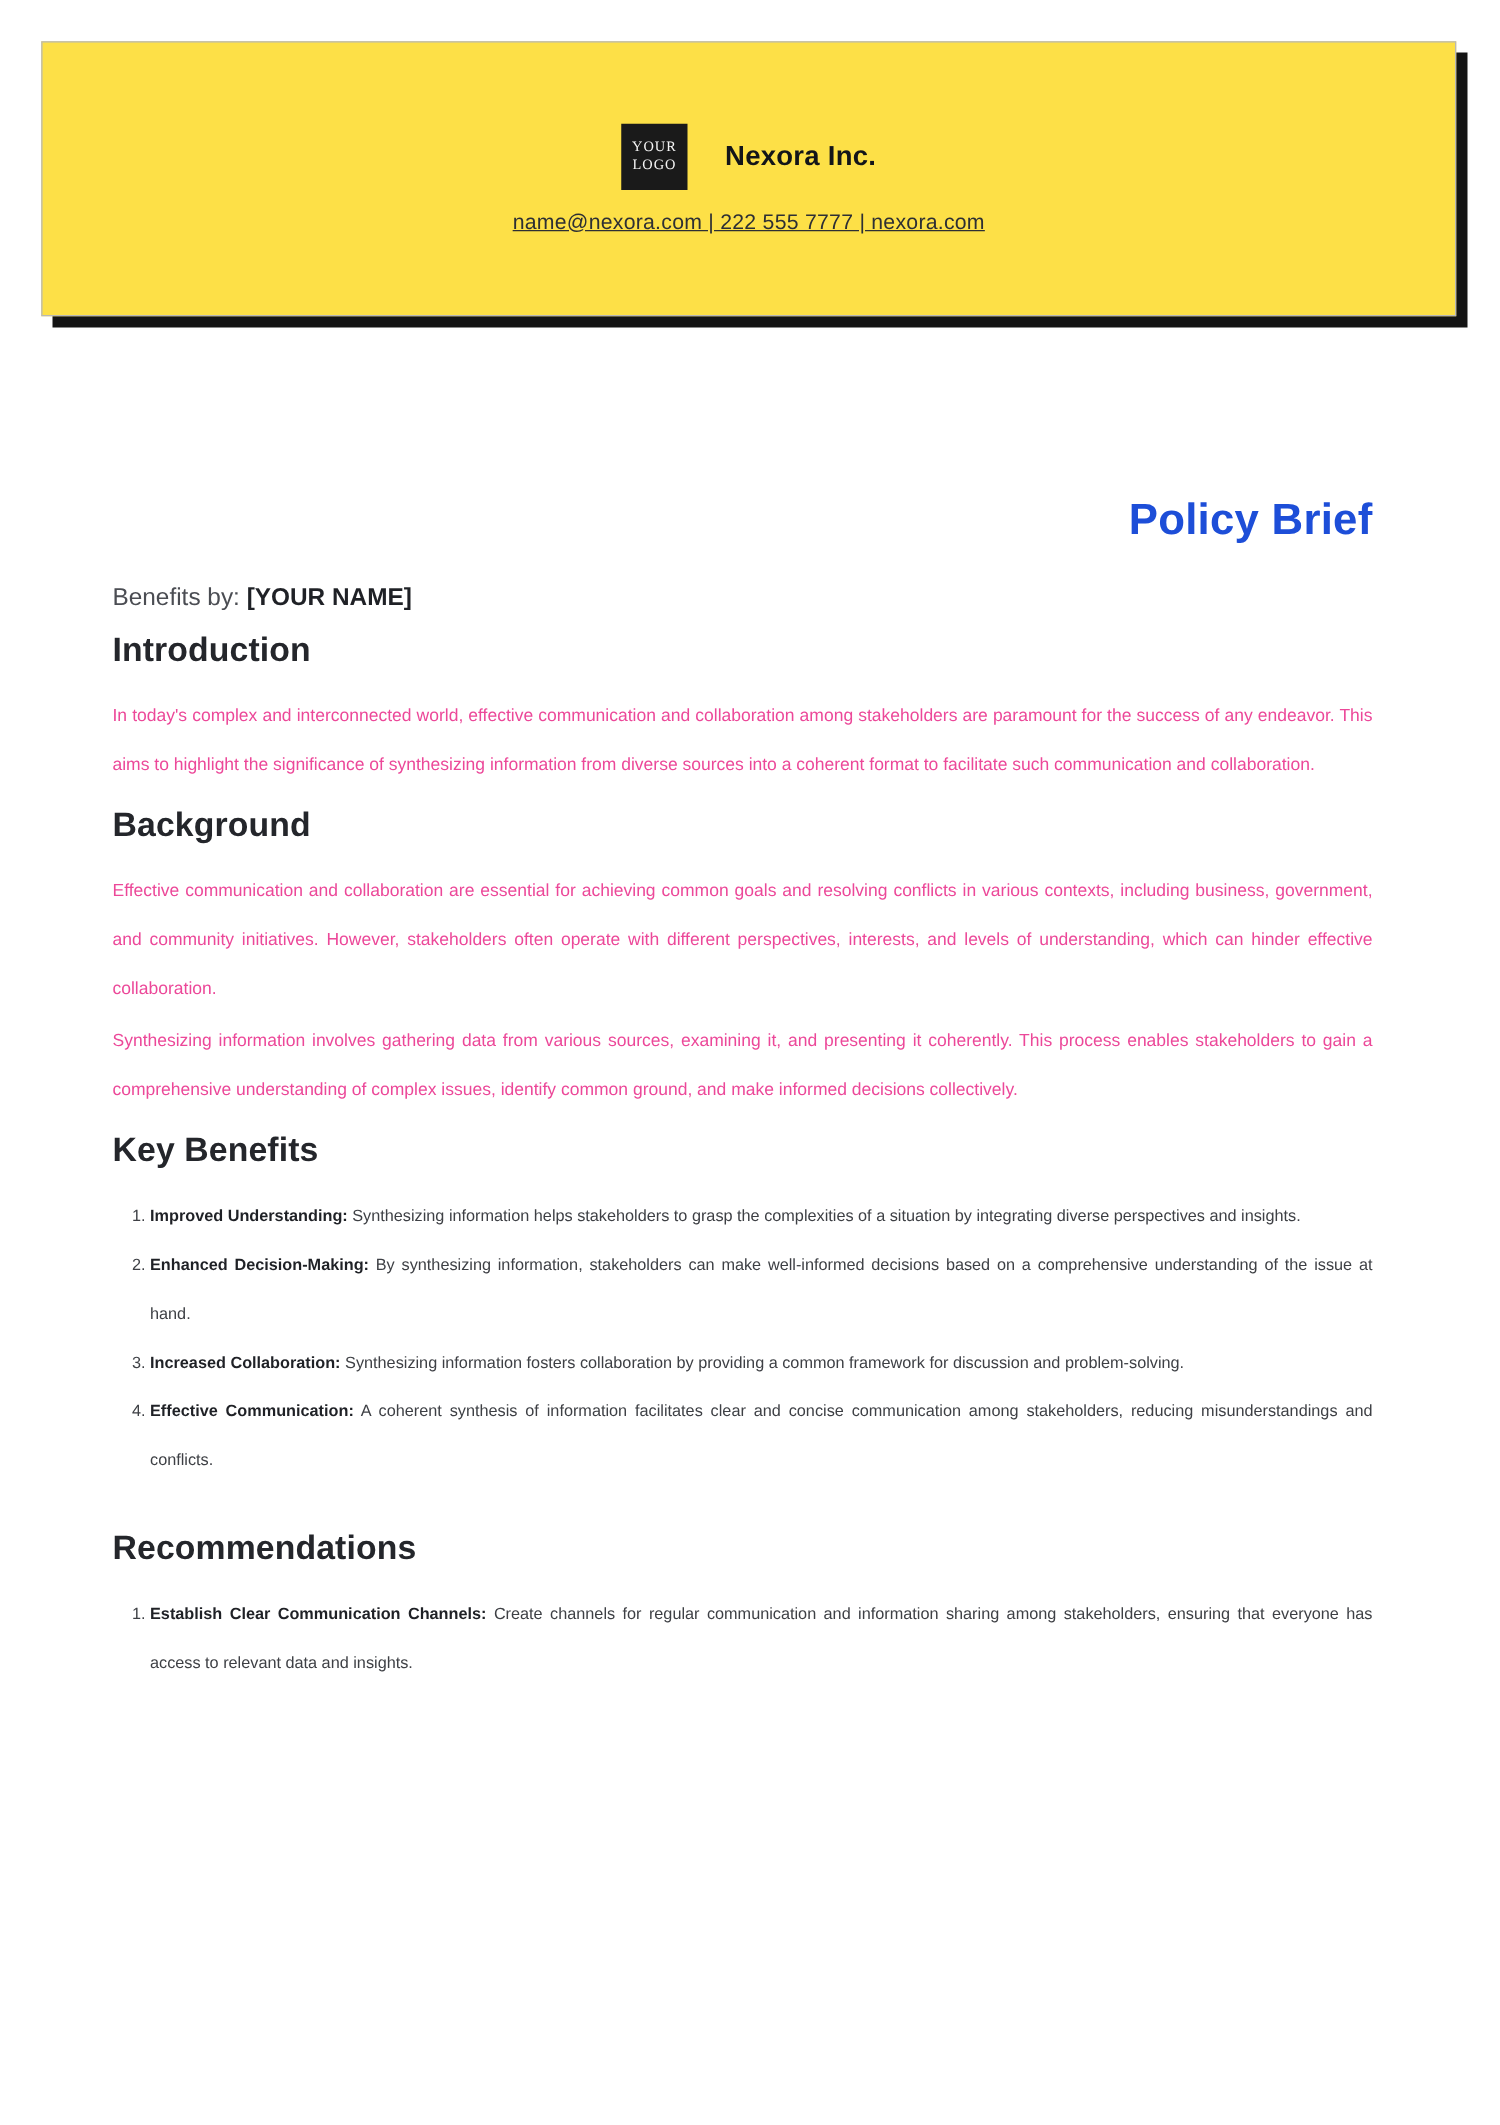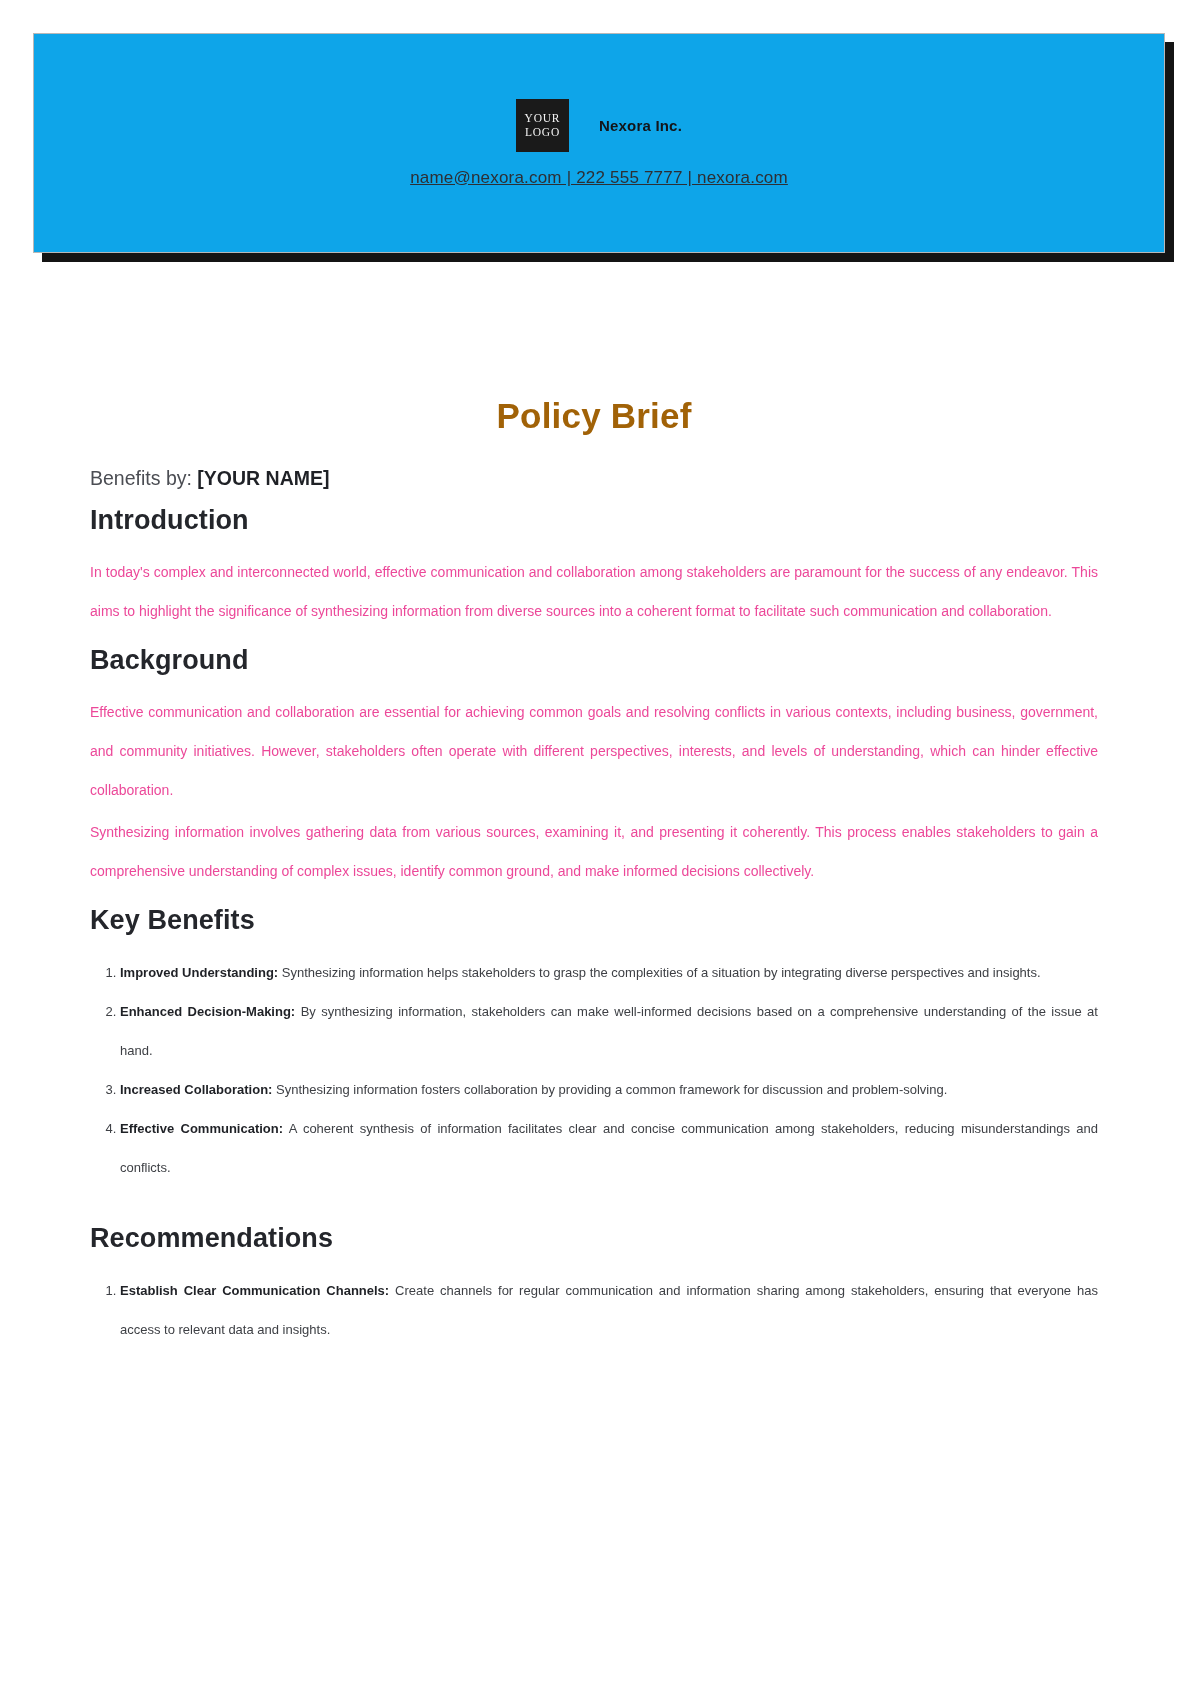--- a/index.html
+++ b/index.html
@@ -10,57 +10,57 @@
     background: #ffffff;
     font-family: "Liberation Sans", "DejaVu Sans", sans-serif;
   }
   .page { position: relative; width: 1200px; height: 1700px; background: #ffffff; }
 
   
   .header-card {
     position: absolute;
     left: 33px; top: 33px;
     width: 1132px; height: 220px;
-    background: #0ea5e9;
+    background: #fde047;
     border: 1px solid #b8b8b8;
     box-shadow: 9px 9px 0 0 #141414;
     display: flex; flex-direction: column;
     align-items: center; justify-content: center;
     gap: 16px;
   }
   .brand-row { display: flex; align-items: center; gap: 30px; }
   .logo-box {
     width: 53px; height: 53px;
     background: #1a1a1a;
     color: #f5f5f5;
     display: flex; flex-direction: column;
     align-items: center; justify-content: center;
     font-family: "Liberation Serif", "DejaVu Serif", serif;
     font-size: 11.5px; line-height: 1.25;
     letter-spacing: 0.8px;
   }
   .company-name {
-    font-size: 15px; font-weight: 700;
+    font-size: 22px; font-weight: 700;
     color: #131519; letter-spacing: 0.2px;
   }
   .contact-line { font-size: 17px; color: #2d2f34; letter-spacing: 0.2px; text-decoration: underline; }
 
   
   .doc {
     position: relative;
     margin: 0 102px 0 90px;
     width: 1008px;
     padding-top: 393px;
     color: #3e4045;
   }
   .doc-title {
     margin: 0 0 26px 0;
     font-size: 35px; line-height: 46px;
-    font-weight: 700; text-align: center;
-    color: #a16207; letter-spacing: 0.2px;
+    font-weight: 700; text-align: right;
+    color: #1d4ed8; letter-spacing: 0.2px;
   }
   .prepared { margin: 0; font-size: 19.5px; line-height: 26px; }
   .prep-label { color: #4b4d53; font-weight: 400; }
   .prep-value { color: #1f2126; font-weight: 700; }
 
   .doc h2 {
     margin: 14px 0 18px 0;
     font-size: 27px; line-height: 30px;
     font-weight: 700; color: #24262b;
     letter-spacing: 0.1px;

